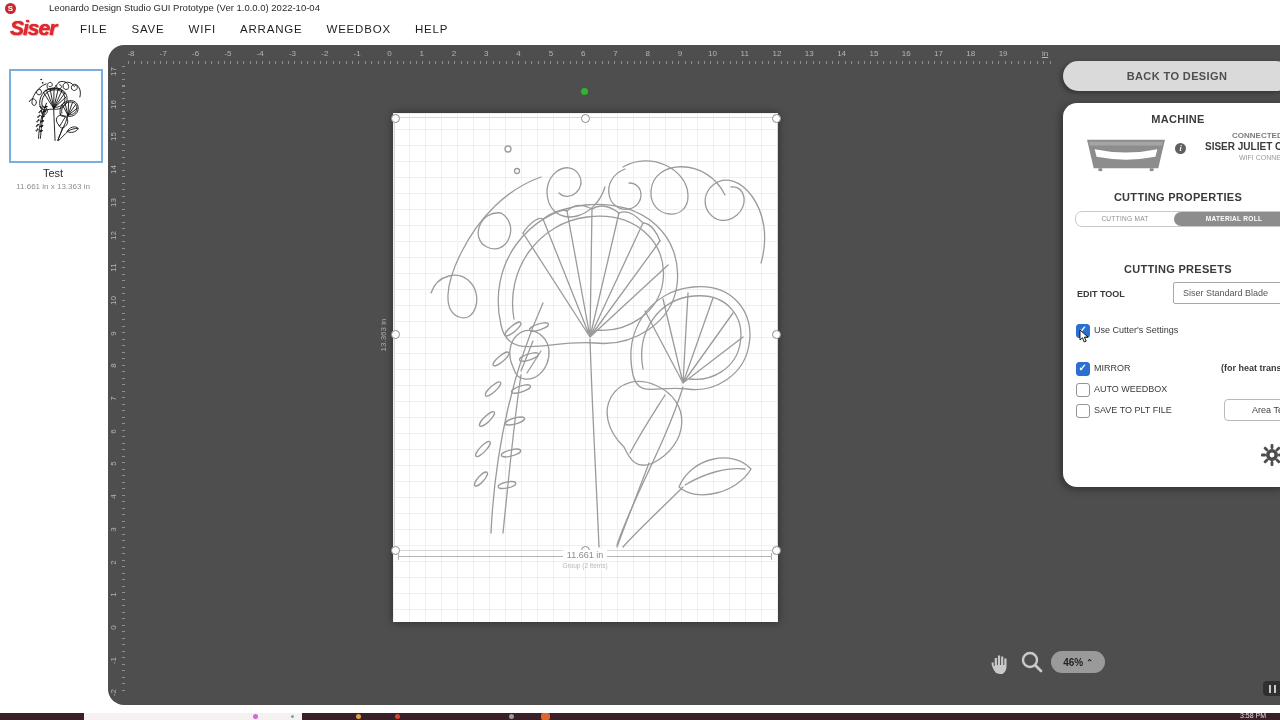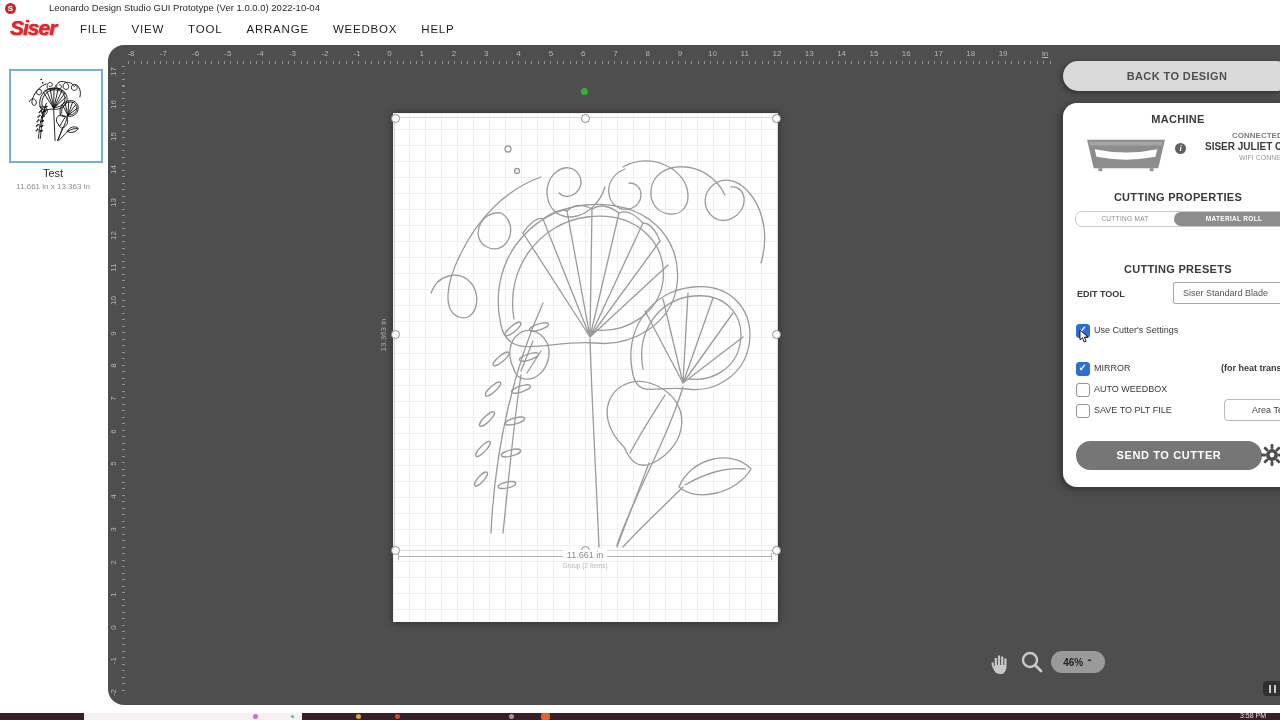--- a/index.html
+++ b/index.html
@@ -154,22 +154,22 @@
     </g>
   </defs>
 </svg>
 
 <div class="abs" id="title-icon">S</div>
 <div class="abs" id="window-title">Leonardo Design Studio GUI Prototype (Ver 1.0.0.0) 2022-10-04</div>
 
 <div class="abs" id="siser-logo">Siser</div>
 <div class="abs" id="menu-bar">
   <span>FILE</span>
-  <span>VIEW</span>
-  <span>TOOL</span>
+  <span>SAVE</span>
+  <span>WIFI</span>
   <span>ARRANGE</span>
   <span>WEEDBOX</span>
   <span>HELP</span>
 </div>
 
 <div class="abs" id="canvas"></div>
 <div class="abs" id="hruler">
     <span class="rnum" style="left: 121px; top: 49px;">-8</span>
     <span class="rnum" style="left: 153.3px; top: 49px;">-7</span>
     <span class="rnum" style="left: 185.6px; top: 49px;">-6</span>
@@ -290,21 +290,20 @@
   <span class="opt-label" style="left:31px;top:260px">MIRROR</span>
   <div class="abs" id="mirror-note">(for heat transfer)</div>
 
   <span class="cb" style="left:13px;top:280px"></span>
   <span class="opt-label" style="left:31px;top:281px">AUTO WEEDBOX</span>
 
   <span class="cb" style="left:13px;top:301px"></span>
   <span class="opt-label" style="left:31px;top:302px">SAVE TO PLT FILE</span>
   <div class="abs" id="area-test-btn">Area Test</div>
 
-  <div class="abs" id="send-btn">SEND TO CUTTER</div>
   <svg class="abs" style="left:197px;top:340px" width="24" height="24" viewBox="0 0 24 24">
     <g fill="#4c4c4c">
       <rect x="10.6" y="1" width="2.8" height="5" rx="1"></rect>
       <rect x="10.6" y="18" width="2.8" height="5" rx="1"></rect>
       <rect x="10.6" y="1" width="2.8" height="5" rx="1" transform="rotate(45 12 12)"></rect>
       <rect x="10.6" y="18" width="2.8" height="5" rx="1" transform="rotate(45 12 12)"></rect>
       <rect x="10.6" y="1" width="2.8" height="5" rx="1" transform="rotate(90 12 12)"></rect>
       <rect x="10.6" y="18" width="2.8" height="5" rx="1" transform="rotate(90 12 12)"></rect>
       <rect x="10.6" y="1" width="2.8" height="5" rx="1" transform="rotate(135 12 12)"></rect>
       <rect x="10.6" y="18" width="2.8" height="5" rx="1" transform="rotate(135 12 12)"></rect>

